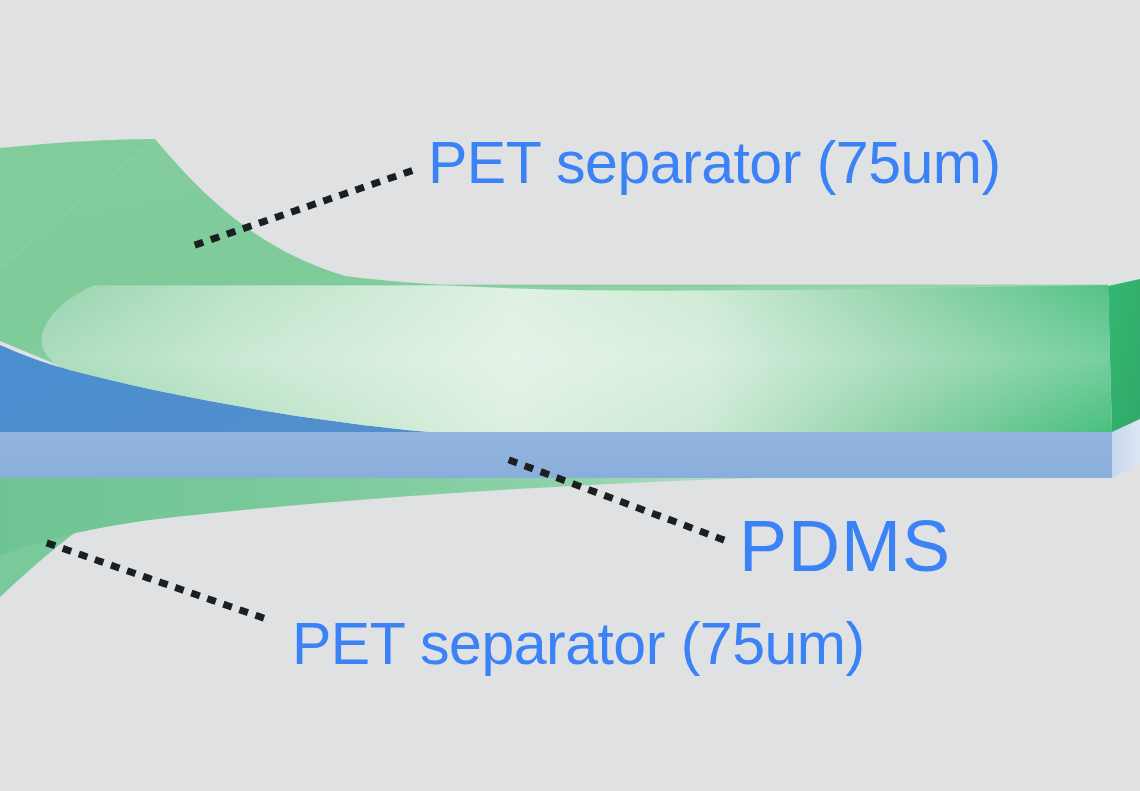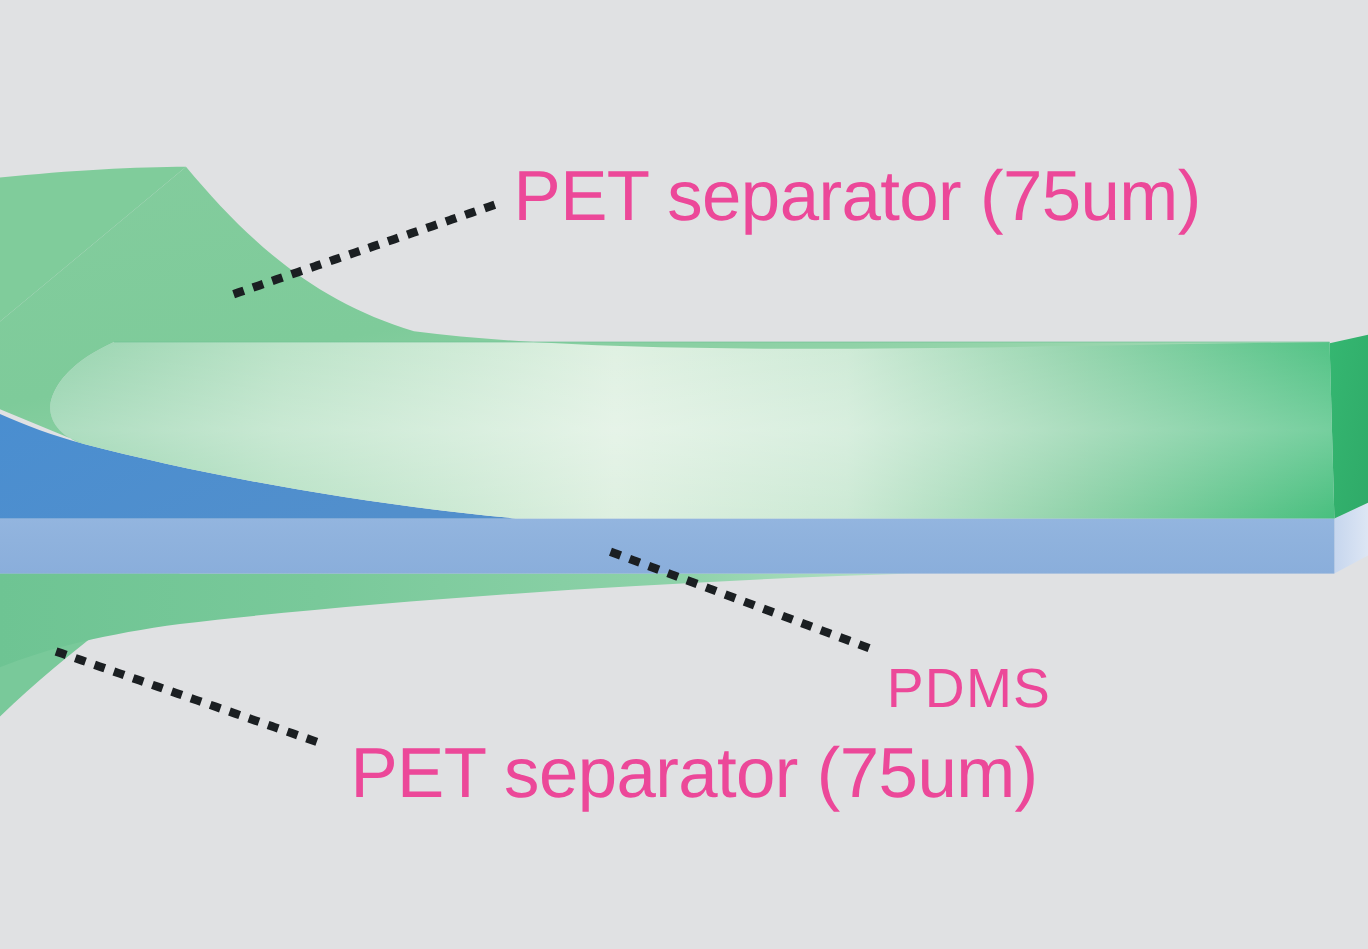--- a/index.html
+++ b/index.html
@@ -20,41 +20,40 @@
   }
   .diagram-svg {
     position: absolute;
     top: 0;
     left: 0;
     width: 1140px;
     height: 791px;
   }
   .label {
     position: absolute;
-    color: #ec4899;
+    color: #3b82f6;
     white-space: nowrap;
     line-height: 1;
     letter-spacing: -0.5px;
   }
   #label-top {
     left: 428px;
     top: 134px;
     font-size: 59px;
   }
   #label-bottom {
     left: 292px;
     top: 615px;
     font-size: 59px;
   }
   #label-pdms {
     left: 739px;
     top: 510px;
-    font-size: 46px;
+    font-size: 72px;
     letter-spacing: 1px;
-    margin-top: 40px;
   }
 </style>
 </head>
 <body>
 
 <div id="stage">
 
   <div id="bg"></div>
 
   <svg class="diagram-svg" viewBox="0 0 1140 791">

